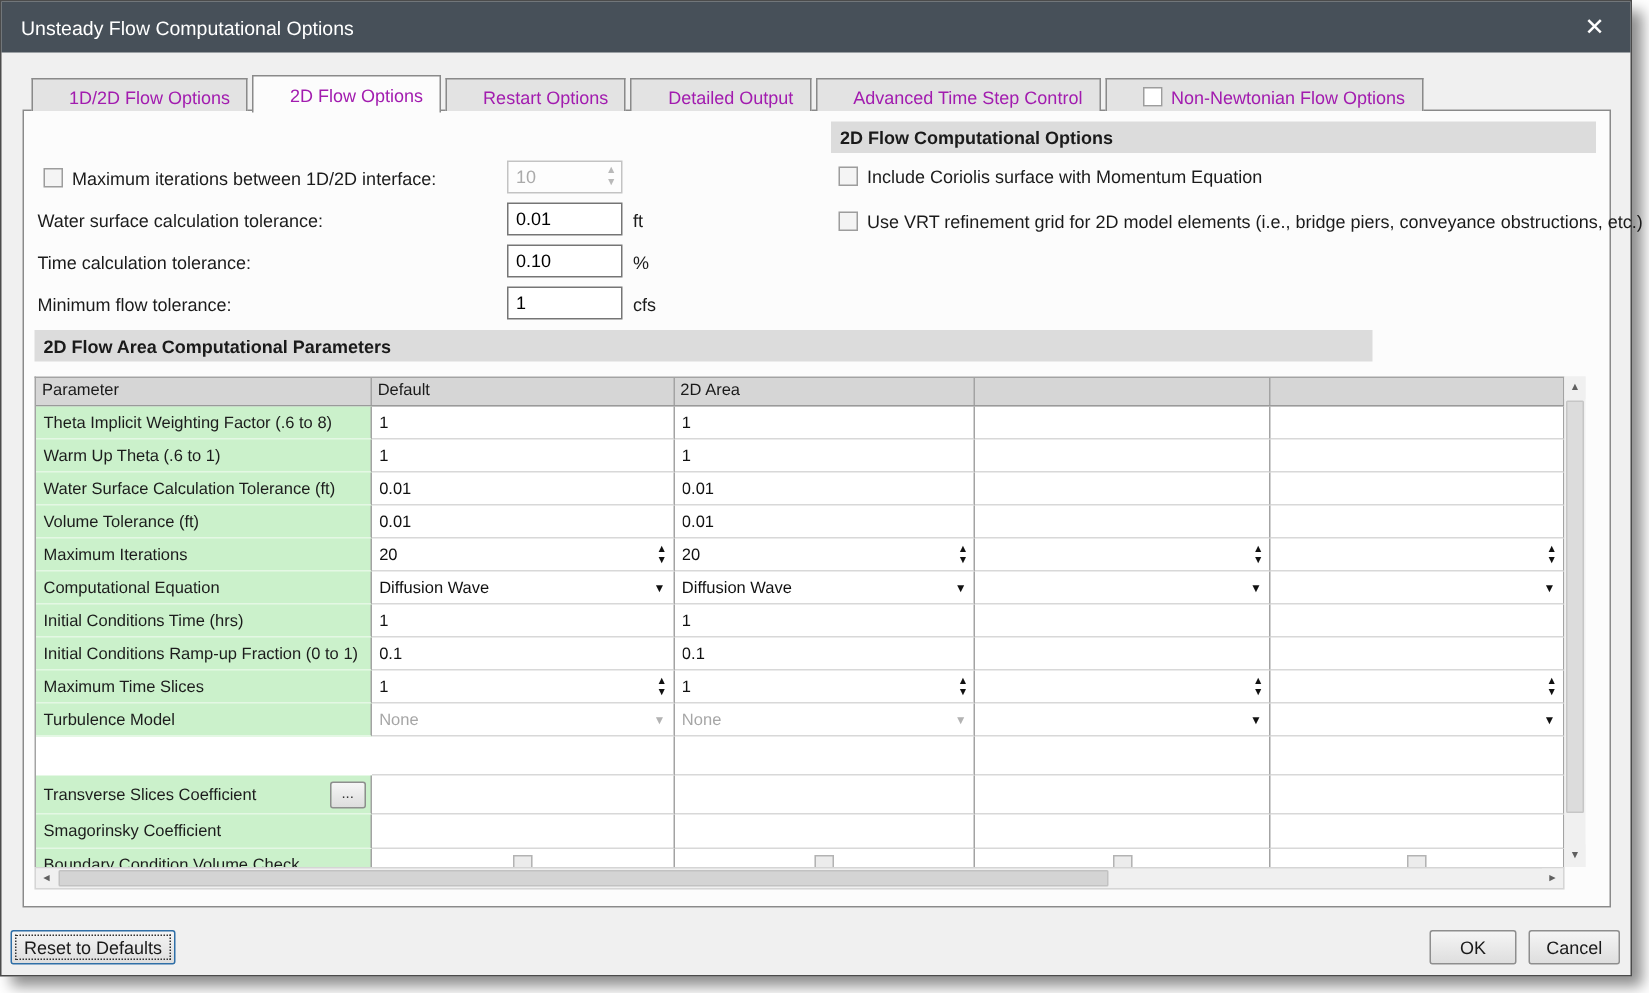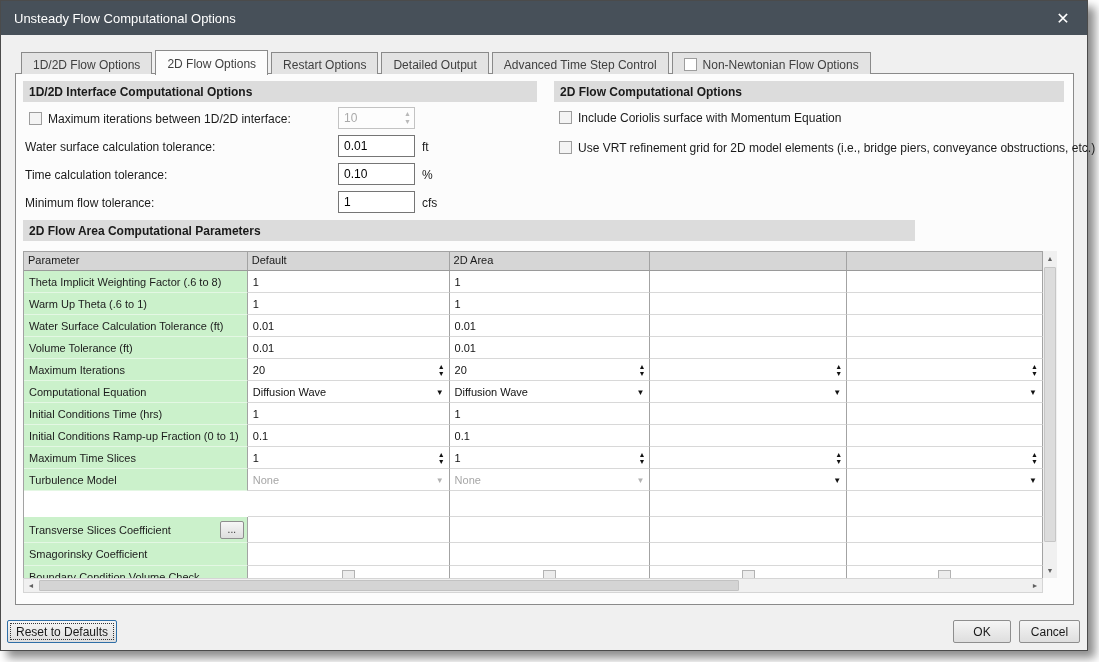--- a/index.html
+++ b/index.html
@@ -11,21 +11,21 @@
 
   
   .titlebar { position:absolute; left:0; top:0; right:0; height:34px; background:#475059;
               display:flex; align-items:center; }
   .title { color:#ffffff; font-size:13px; padding-left:13px; }
   .close-btn { position:absolute; right:6px; top:3px; width:36px; height:28px; color:#ffffff;
                font-size:16px; display:flex; align-items:center; justify-content:center; cursor:pointer; }
 
   
   .tabstrip { position:absolute; left:20px; top:49px; height:24px; display:flex; z-index:3; }
-  .tab { height:22px; margin-top:2px; padding:2px 11px 0 11px; font-size:12px; color:#404040;
+  .tab { height:22px; margin-top:2px; padding:2px 11px 0 24px; font-size:12px; color:#a21caf;
          background:#e3e3e3; border:1px solid #8a8a8a; border-bottom:none; margin-right:3px;
          display:flex; align-items:center; white-space:nowrap; }
   .tab.active { height:25px; margin-top:0; background:#fcfcfc; position:relative; z-index:4; }
   .tab .cb { margin-right:6px; }
 
   .page { position:absolute; left:14px; top:72px; width:1059px; height:532px;
           background:#fcfcfc; border:1px solid #8a8a8a; }
 
   .band { position:absolute; height:21px; background:#dcdcdc; font-size:12px; font-weight:bold;
           color:#1a1a1a; display:flex; align-items:center; padding-left:6px; }
@@ -113,21 +113,20 @@
         <span>Advanced Time Step Control</span>
       </div>
       <div class="tab">
         <span class="cb" style="background: rgb(255, 255, 255);"></span>
         <span>Non-Newtonian Flow Options</span>
       </div>
     </div>
 
   <div class="page"></div>
 
-  <div class="band" style="left:22px; top:80px; width:514px;">1D/2D Interface Computational Options</div>
   <div class="band" style="left:553px; top:80px; width:510px;">2D Flow Computational Options</div>
 
   <span class="cb" style="position:absolute; left:28px; top:111px;"></span>
   <span class="label" style="left:47px; top:111px;">Maximum iterations between 1D/2D interface:</span>
   <div class="input disabled" style="left:337px; top:106px;">
     <span>10</span>
     <span class="spin-arrows dis">
         <span>▲</span>
         <span>▼</span>
       </span>

